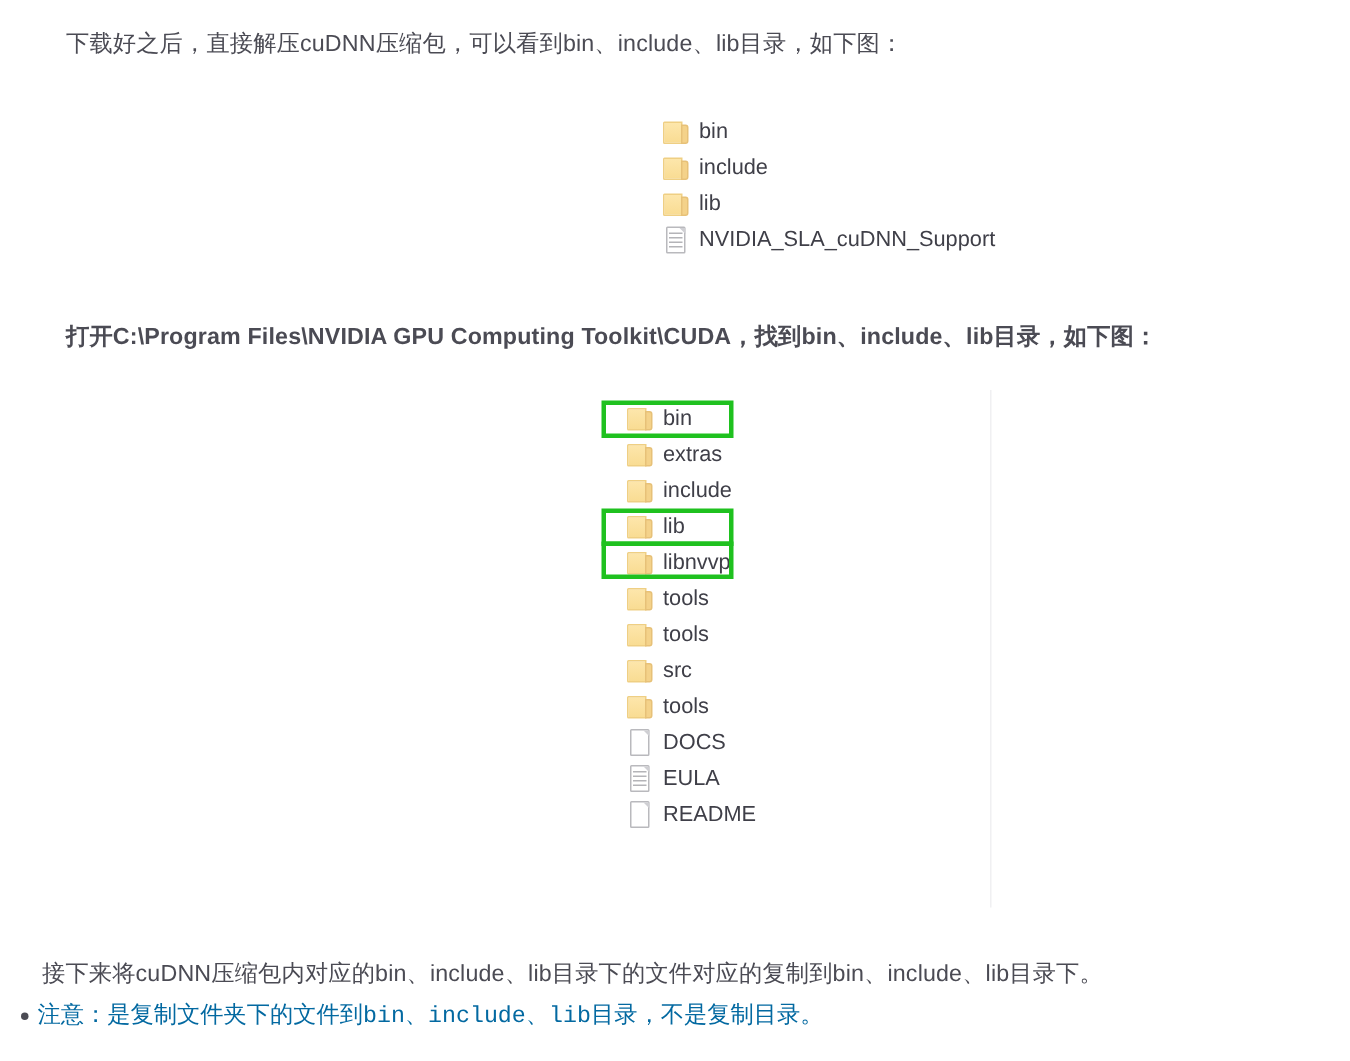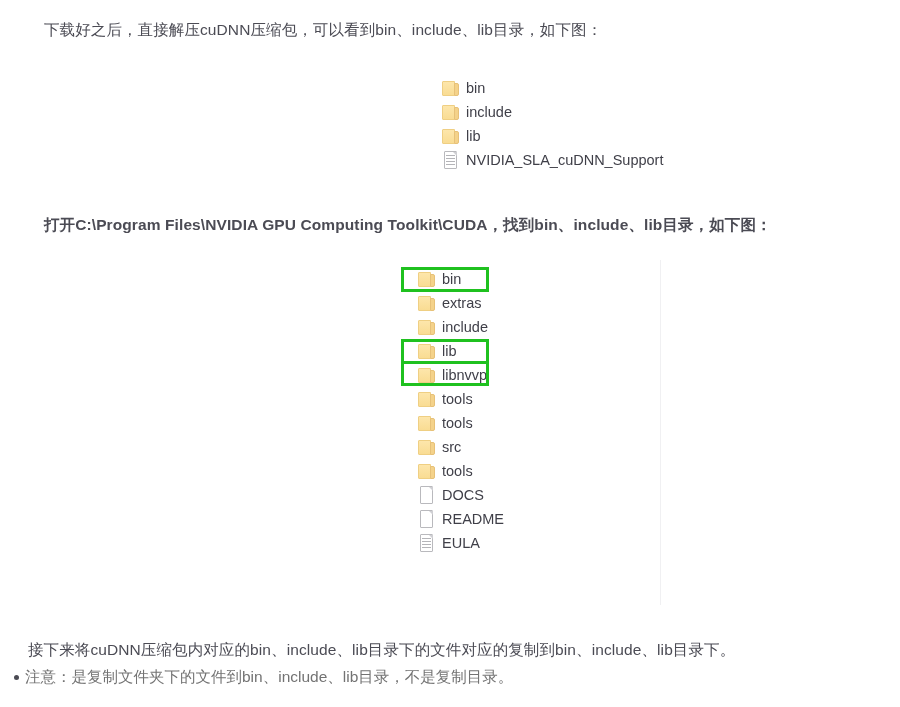--- a/index.html
+++ b/index.html
@@ -146,22 +146,23 @@
     background: #f0f0f2;
   }
 
   
   .bullet-item {
     position: absolute;
     display: flex;
     align-items: flex-start;
     font-size: 15.5px;
     line-height: 22px;
-    color: #737373;
+    color: #0369a1;
     white-space: nowrap;
+    font-family: Liberation Mono, monospace;
   }
   .bullet-item .dot {
     width: 5px;
     height: 5px;
     border-radius: 50%;
     background: #4b4b54;
     margin-top: 9px;
     margin-right: 6px;
     flex: 0 0 auto;
   }
@@ -306,42 +307,42 @@
       <span class="icon-slot">
         <span class="file">
           <span class="page"></span>
           <span class="fold"></span>
         </span>
       </span>
       <span class="name">DOCS</span>
     </div>
     <div class="row">
       <span class="icon-slot">
-        <span class="file">
-          <span class="page"></span>
-          <span class="fold"></span>
-        </span>
-      </span>
-      <span class="name">README</span>
-    </div>
-    <div class="row">
-      <span class="icon-slot">
         <span class="file lined">
           <span class="page"></span>
           <span class="fold"></span>
           <span class="lines">
             <i></i>
             <i></i>
             <i></i>
             <i></i>
           </span>
         </span>
       </span>
       <span class="name">EULA</span>
     </div>
+    <div class="row">
+      <span class="icon-slot">
+        <span class="file">
+          <span class="page"></span>
+          <span class="fold"></span>
+        </span>
+      </span>
+      <span class="name">README</span>
+    </div>
   </div>
 
 <div class="hl" style="left:401px; top:267px; width:88px; height:25px;"></div>
 <div class="hl" style="left:401px; top:339px; width:88px; height:25px;"></div>
 <div class="hl" style="left:401px; top:361px; width:88px; height:25px;"></div>
 
 <div class="para" style="left:28px; top:639px;">接下来将cuDNN压缩包内对应的bin、include、lib目录下的文件对应的复制到bin、include、lib目录下。</div>
 
 <div class="bullet-item" style="left:14px; top:666px;">
   <span class="dot"></span>

